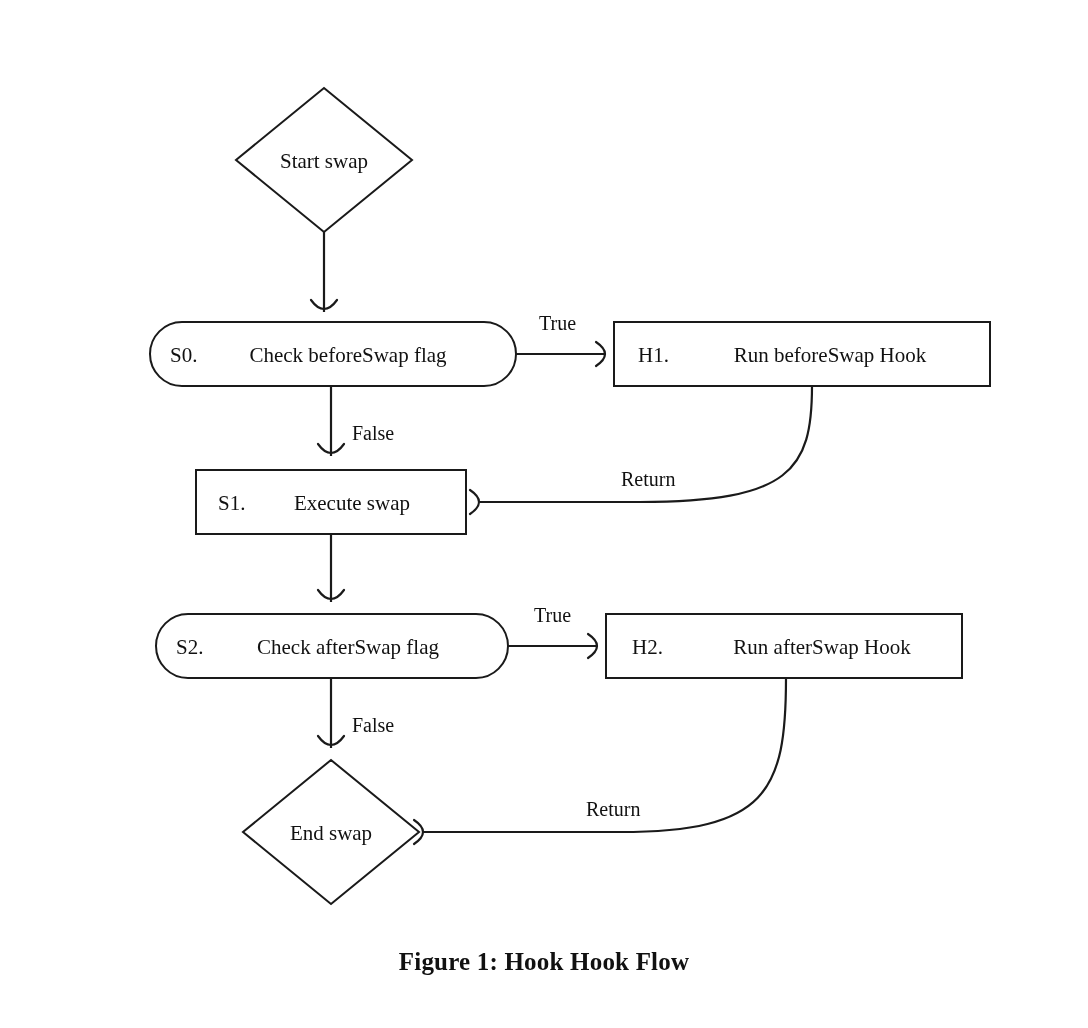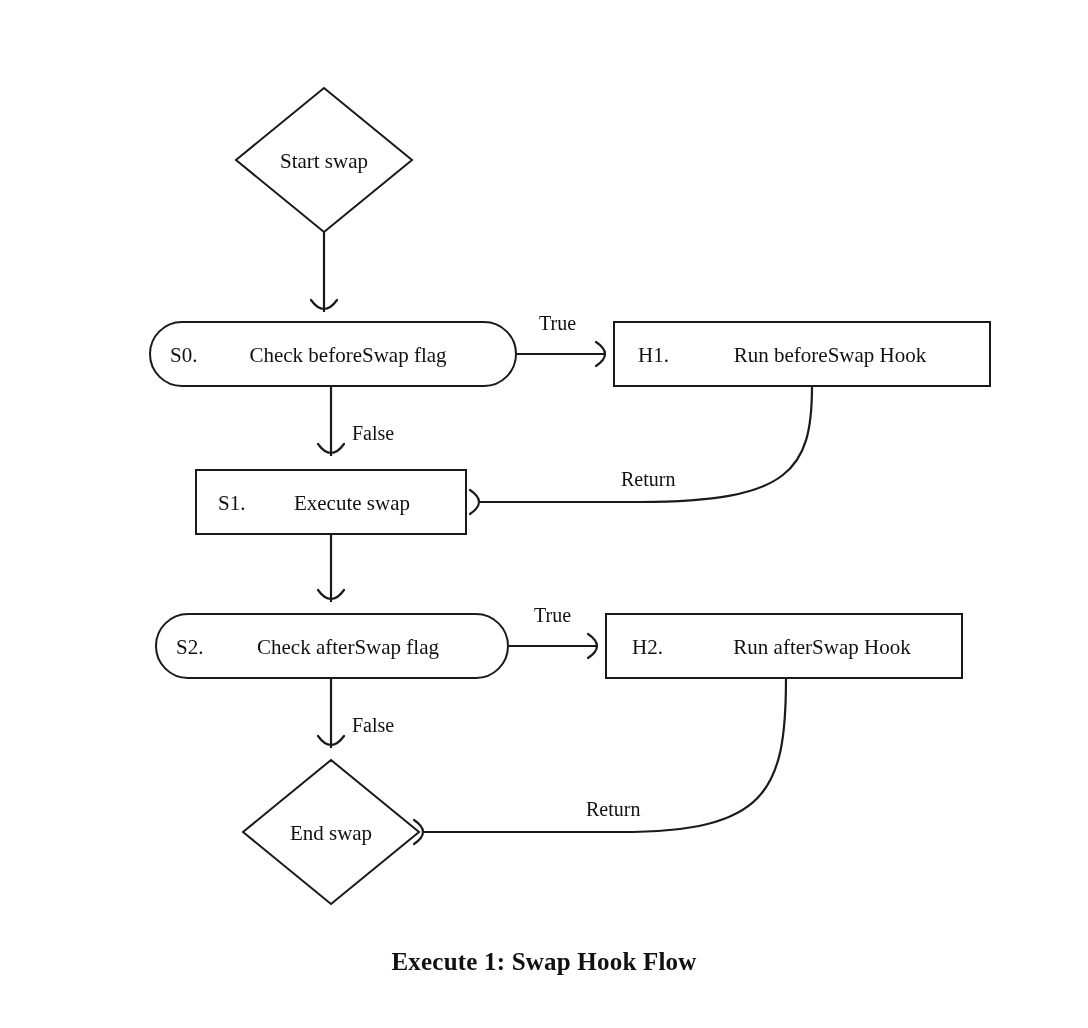--- a/index.html
+++ b/index.html
@@ -161,14 +161,14 @@
       <text class="node-text" x="822" y="654" text-anchor="middle">Run afterSwap Hook</text>
     </g>
 
     <g>
       <polygon class="shape" points="331,760 419,832 331,904 243,832"></polygon>
       <text class="node-text" x="331" y="840" text-anchor="middle">End swap</text>
     </g>
 
   </svg>
 
-  <div class="caption">Execute 1: Swap Hook Flow</div>
+  <div class="caption">Figure 1: Hook Hook Flow</div>
 </div>
 
 </body></html>

